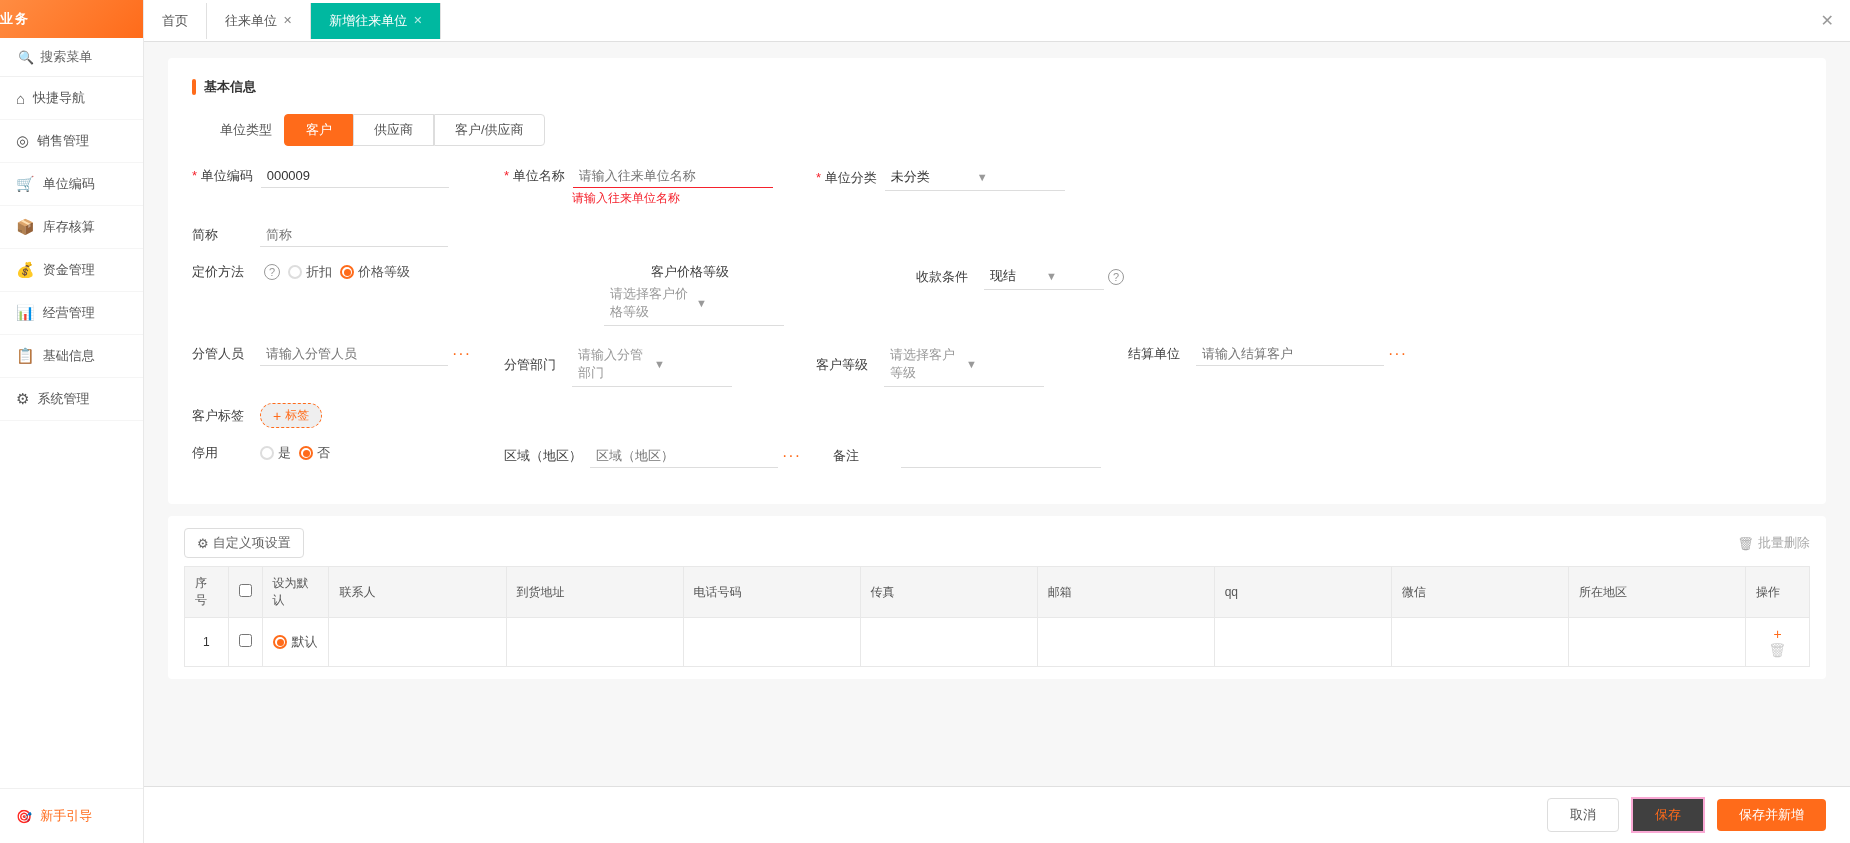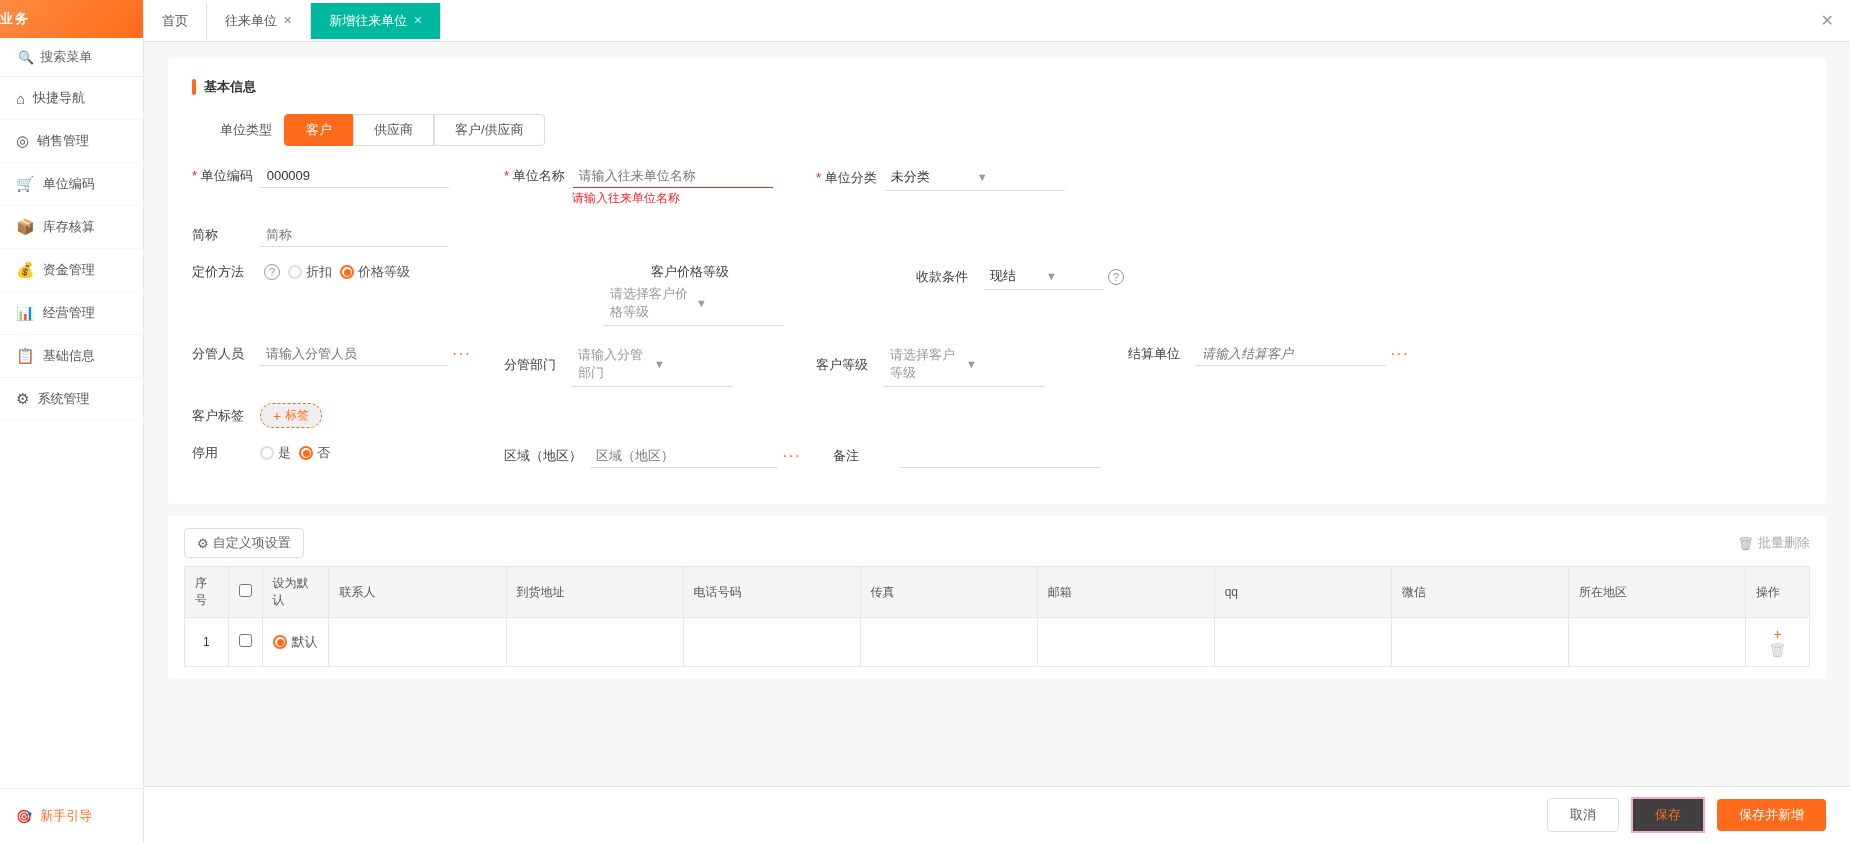--- a/index.html
+++ b/index.html
@@ -547,21 +547,21 @@
         </div>
         <div class="form-field">
           <span class="field-label">客户等级</span>
           <div class="field-select" style="min-width:160px;">
             <span>请选择客户等级</span>
             <span class="arrow">▼</span>
           </div>
         </div>
         <div class="form-field">
           <span class="field-label">结算单位</span>
-          <input type="text" class="field-input" style="min-width: 140px; font-style: italic;" placeholder="请输入结算客户">
+          <input type="text" class="field-input" style="min-width: 140px;" placeholder="请输入结算客户">
           <span class="more-btn">···</span>
         </div>
       </div>
 
       <div class="form-row">
         <div class="form-field">
           <span class="field-label">客户标签</span>
           <button class="tag-btn">标签</button>
         </div>
       </div>

